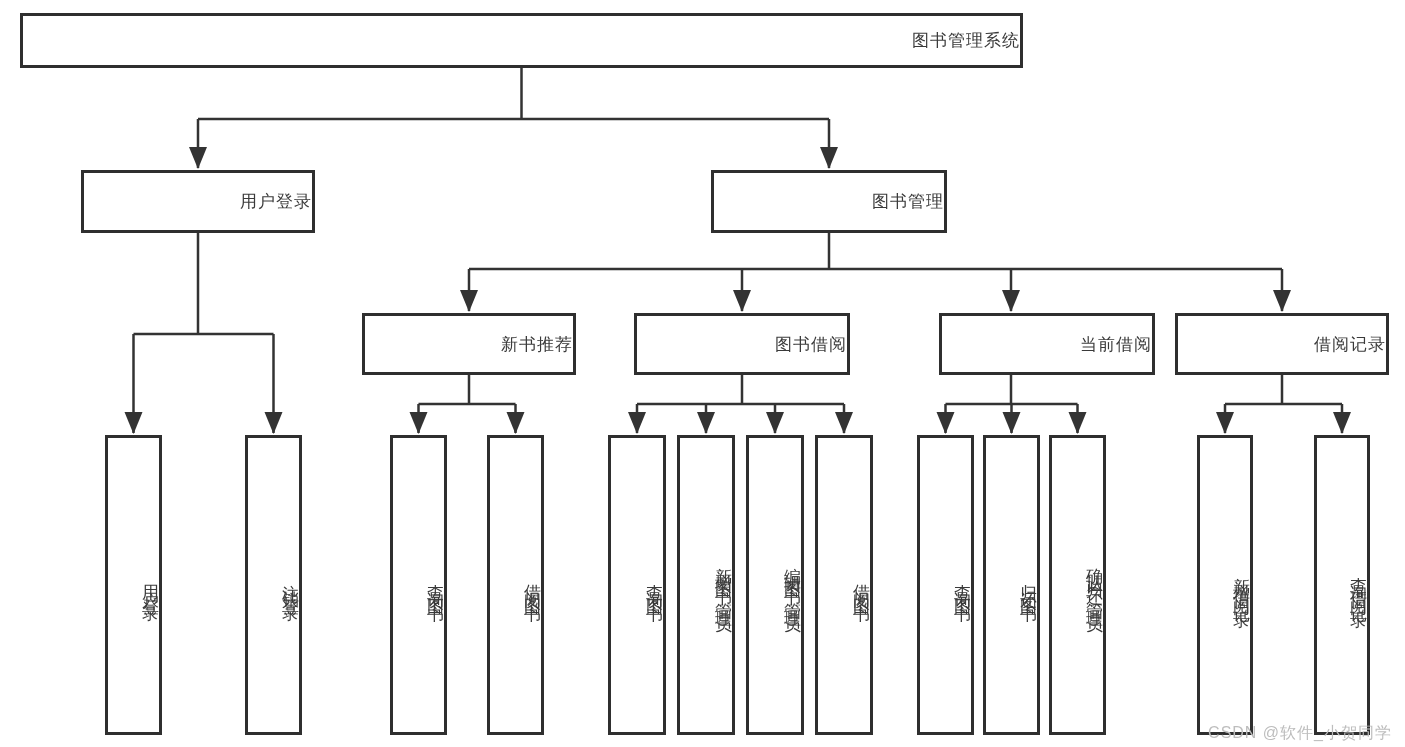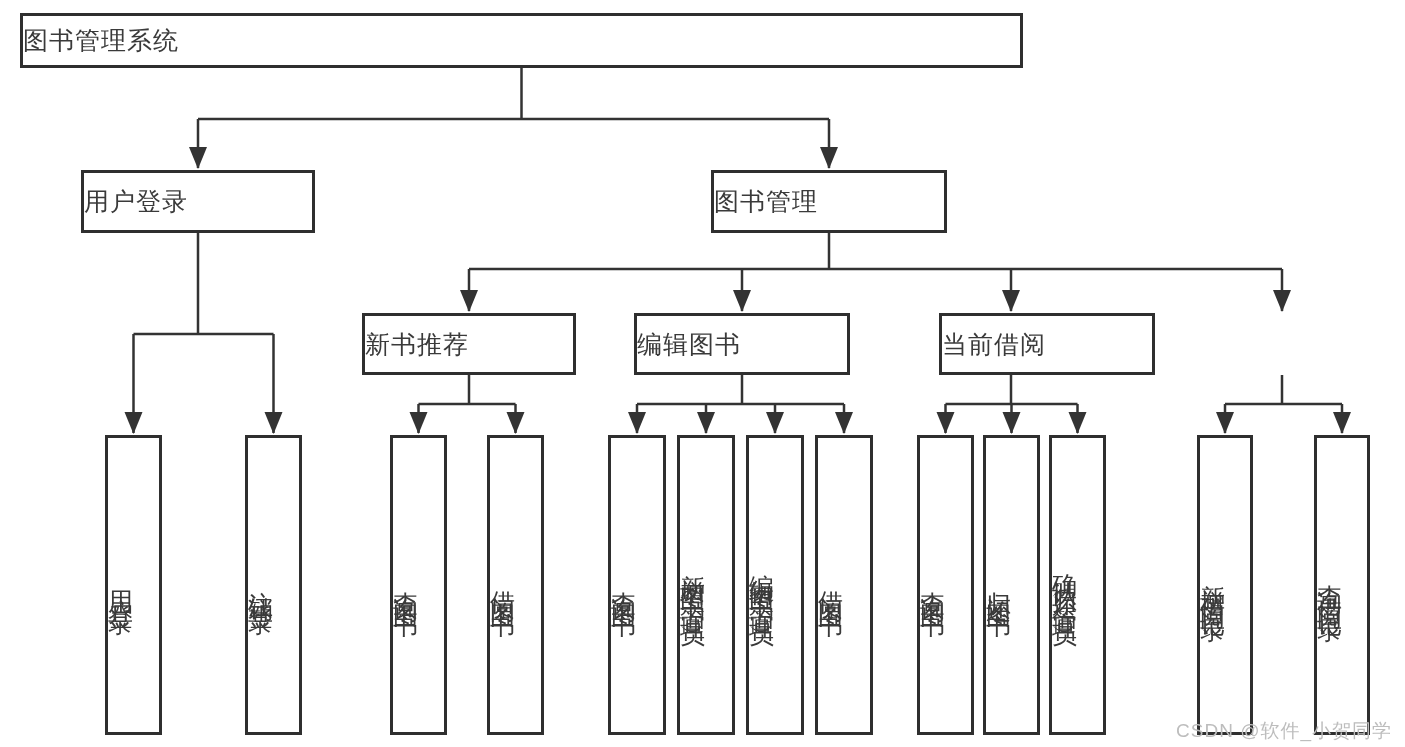--- a/index.html
+++ b/index.html
@@ -31,40 +31,40 @@
   .arrowhead{
     fill:var(--line,#333);
   }
   .node{
     position:absolute;
     box-sizing:border-box;
     background:#fff;
     border:3px solid var(--box-border,#2f2f2f);
     display:flex;
     align-items:center;
-    justify-content:flex-start;
+    justify-content:flex-end;
     color:var(--text,#3a3a3a);
-    font-size:25px;
+    font-size:17px;
   }
   .node.h span{
     letter-spacing:1px;
     white-space:nowrap;
   }
   .node.v span{
     writing-mode:vertical-rl;
     text-orientation:mixed;
     letter-spacing:7px;
     line-height:1;
   }
   #watermark{
     position:absolute;
     right:13px;
     bottom:3px;
     color:var(--watermark,#bdbdbd);
-    font-size:19px;
+    font-size:16px;
     letter-spacing:1px;
     white-space:nowrap;
   }
 </style>
 </head>
 <body>
 
 <div id="stage">
 
   <svg id="connectors" viewBox="0 0 1405 747" xmlns="http://www.w3.org/2000/svg">
@@ -116,24 +116,27 @@
     <span>用户登录</span>
   </div>
   <div class="node h" style="left:362px;top:313px;width:214px;height:62px;">
     <span>新书推荐</span>
   </div>
 
   <div class="node h" style="left:711px;top:170px;width:236px;height:63px;">
     <span>图书管理</span>
   </div>
   <div class="node h" style="left:634px;top:313px;width:216px;height:62px;">
-    <span>编辑图书</span>
+    <span>图书借阅</span>
   </div>
   <div class="node h" style="left:903px;top:313px;width:216px;height:62px;margin-left:36px;">
     <span>当前借阅</span>
+  </div>
+  <div class="node h" style="left:1175px;top:313px;width:214px;height:62px;">
+    <span>借阅记录</span>
   </div>
 
   <div class="node v" style="left:105px;top:435px;width:57px;height:300px;">
     <span>用户登录</span>
   </div>
   <div class="node v" style="left:245px;top:435px;width:57px;height:300px;">
     <span>注销登录</span>
   </div>
 
   <div class="node v" style="left:390px;top:435px;width:57px;height:300px;">

